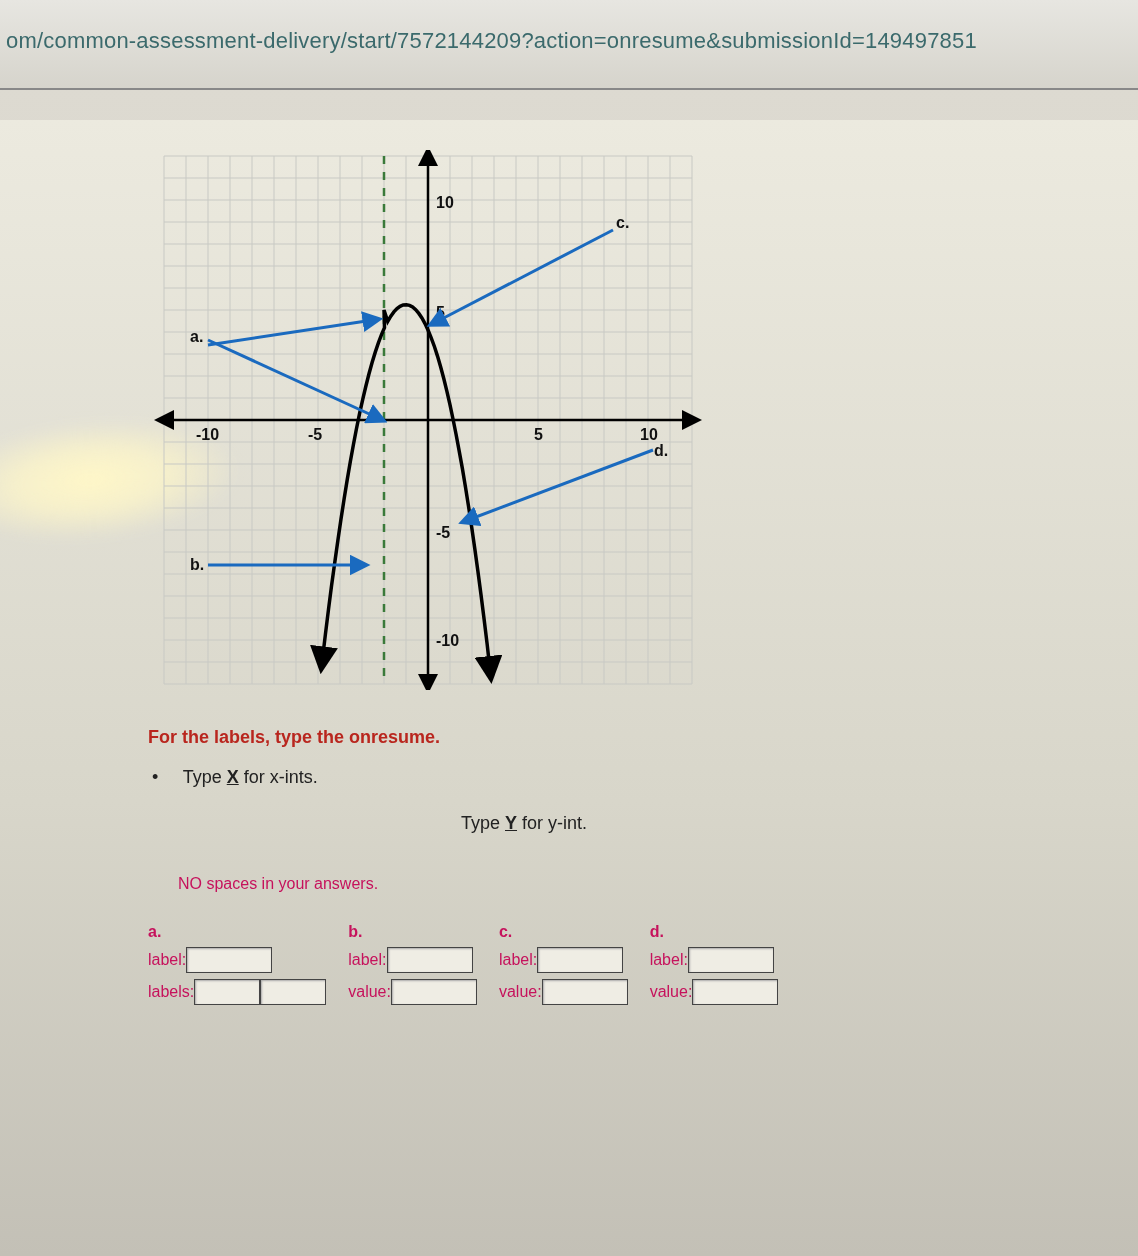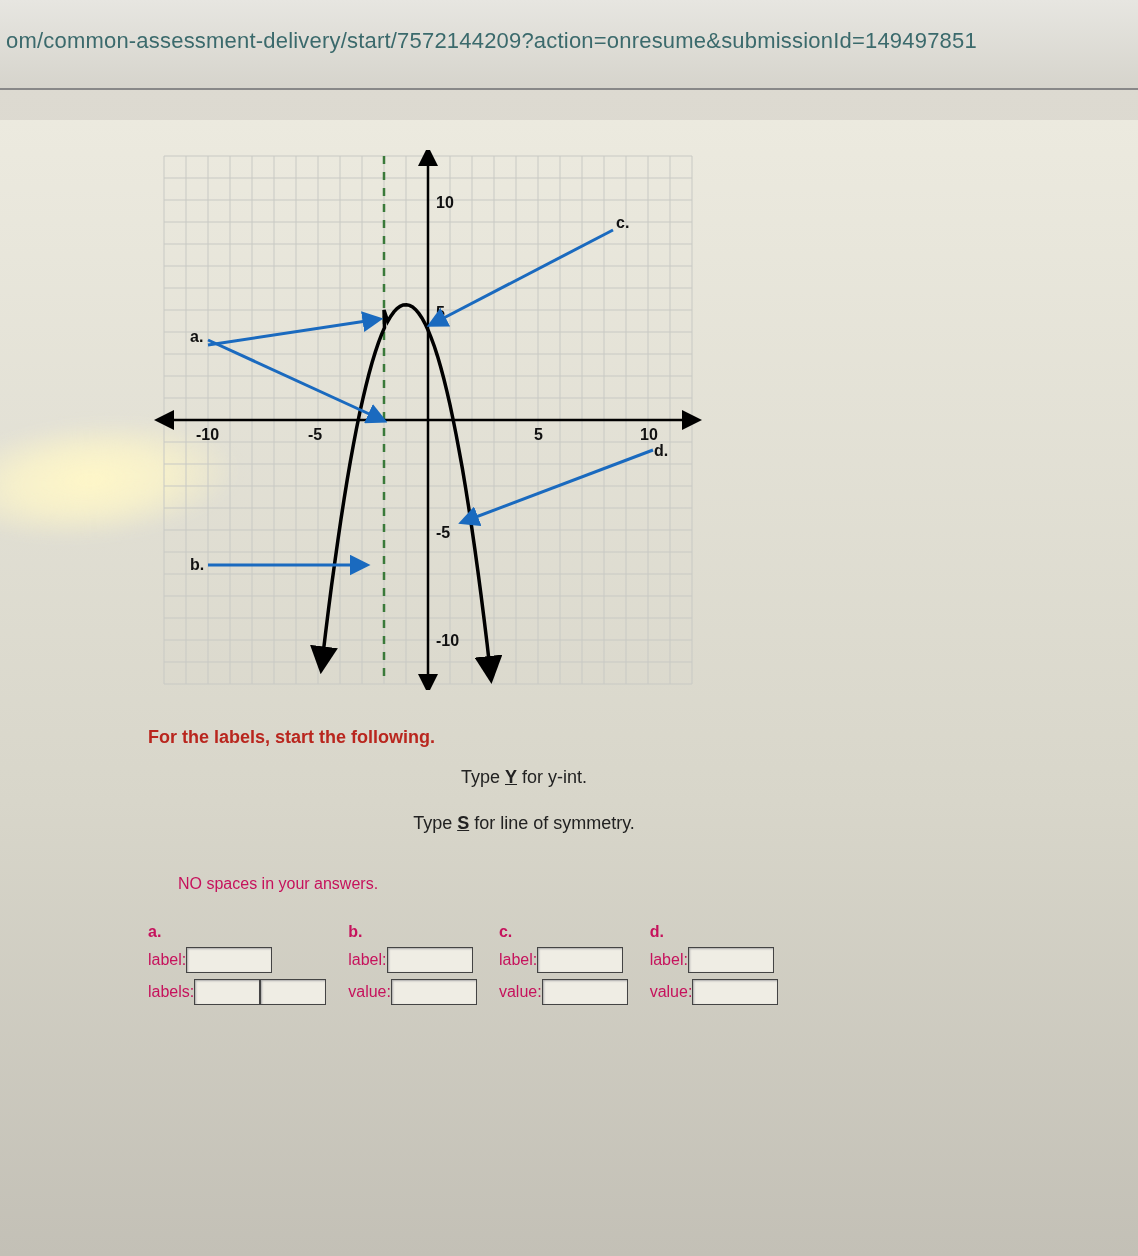--- a/index.html
+++ b/index.html
@@ -204,27 +204,27 @@
 
       <line x1="465" y1="80" x2="288" y2="172" stroke="#1a6abf" stroke-width="3" marker-end="url(#arr)"></line>
       <text class="arrowlbl" x="468" y="78">c.</text>
 
       <line x1="505" y1="300" x2="320" y2="370" stroke="#1a6abf" stroke-width="3" marker-end="url(#arr)"></line>
       <text class="arrowlbl" x="506" y="306">d.</text>
     </svg>
   </div>
 
   <div class="instructions">
-    <div class="red">For the labels, start the following.</div>
-
+    <div class="red">For the labels, type the onresume.</div>
+
+    <div class="type-line first">
+      <span>Type </span><span class="ul">X</span><span> for x-ints.</span>
+    </div>
     <div class="type-line sub">
       <span>Type </span><span class="ul">Y</span><span> for y-int.</span>
-    </div>
-    <div class="type-line sub">
-      <span>Type </span><span class="ul">S</span><span> for line of symmetry.</span>
     </div>
 
     <div class="nospaces">NO spaces in your answers.</div>
   </div>
 
   <div class="answer-row">
     <div class="ans" id="ans-a">
       <span class="hdr">a.</span>
       <div class="ans-row">
         <span>label:</span>

